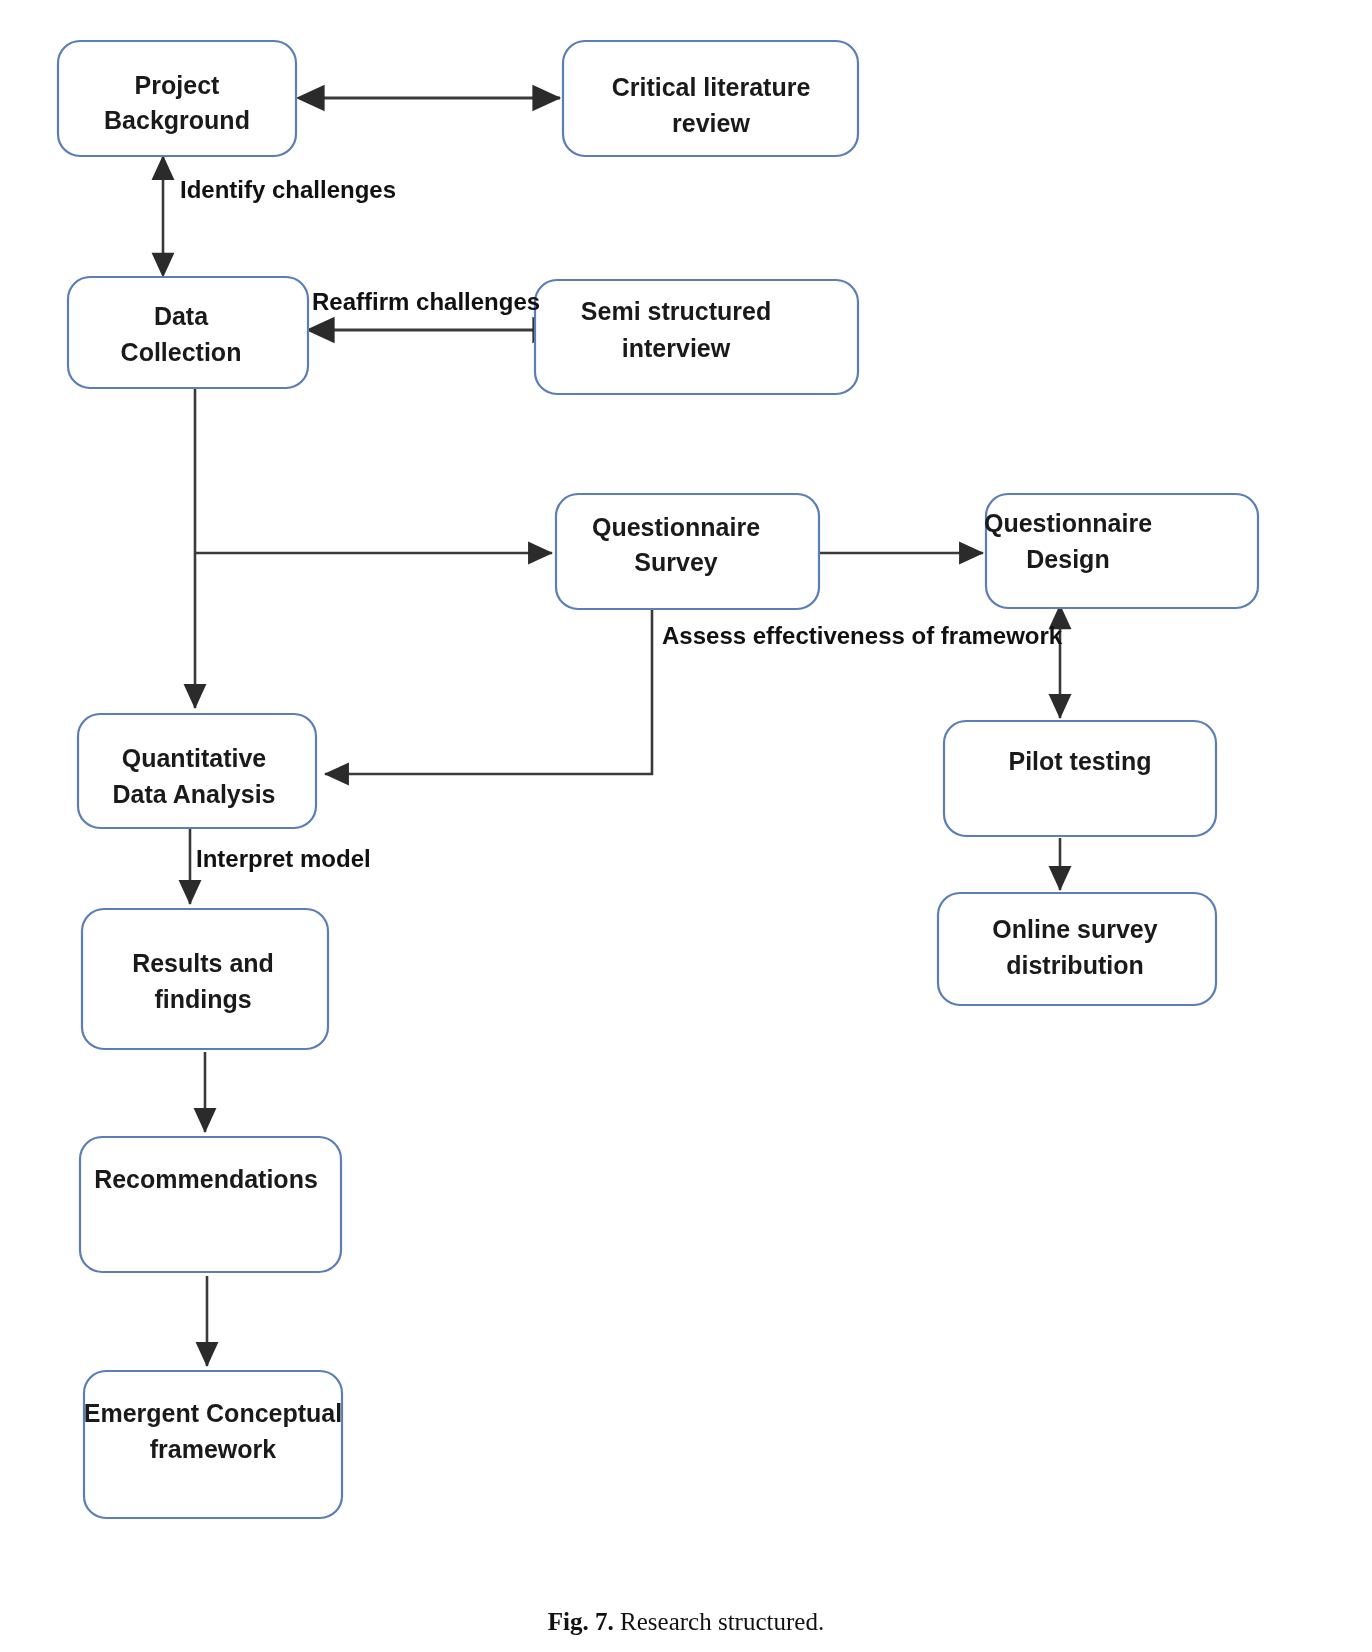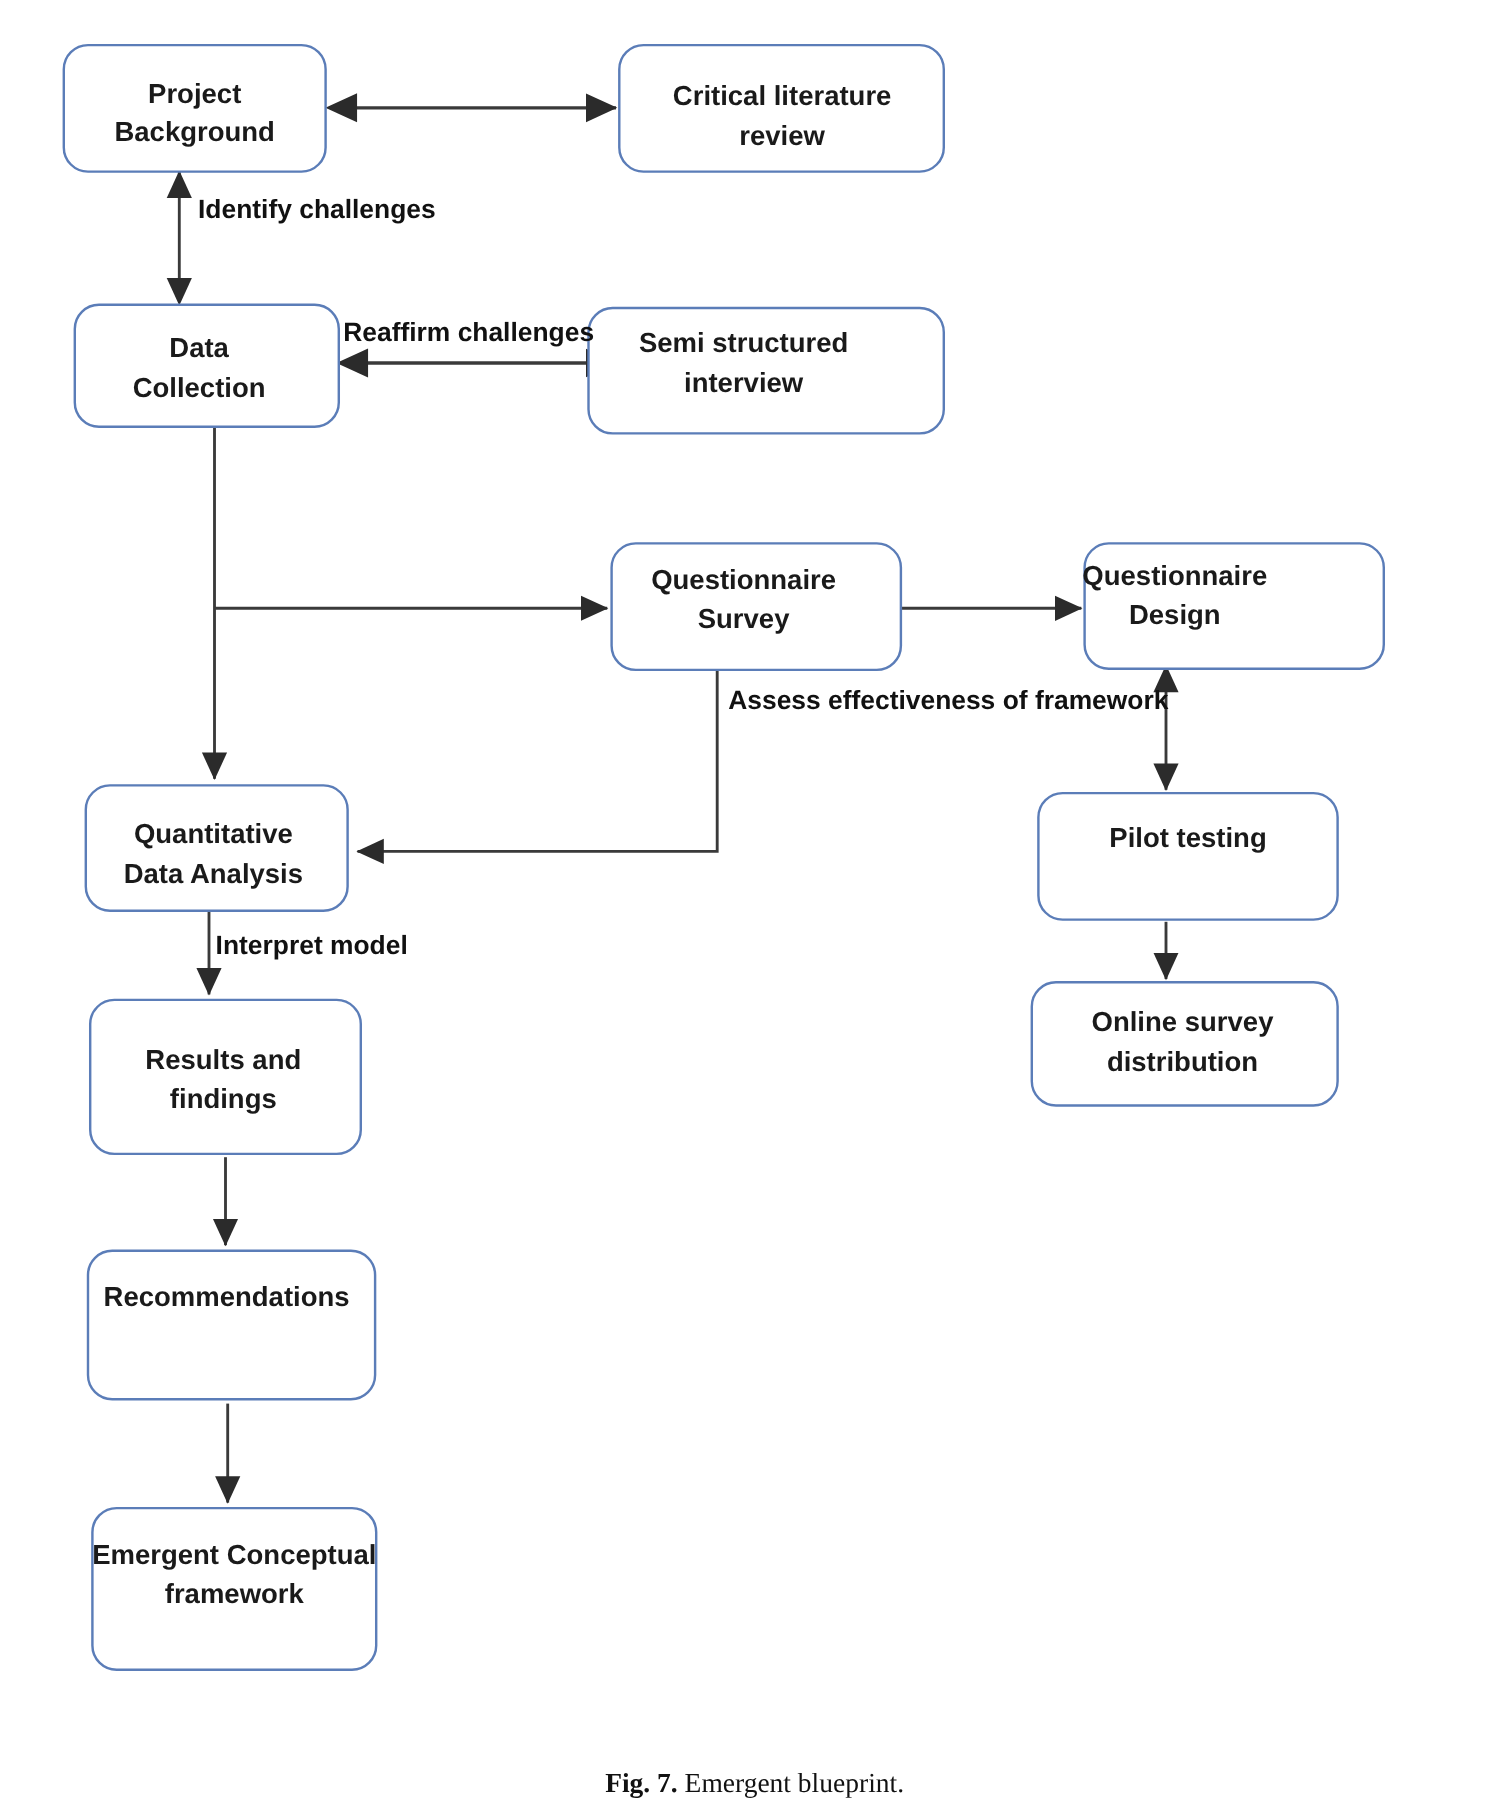--- a/index.html
+++ b/index.html
@@ -190,16 +190,16 @@
     <text class="edge-label" x="312" y="288" text-anchor="start">Reaffirm challenges</text>
 
     <text class="edge-label" x="662" y="622" text-anchor="start">Assess effectiveness of framework</text>
 
     <text class="edge-label" x="196" y="845" text-anchor="start">Interpret model</text>
 
   </svg>
 
   <div class="caption">
     <span class="caption-prefix">Fig. 7.</span>
-    <span class="caption-text">Emergent blueprint.</span>
+    <span class="caption-text">Research structured.</span>
   </div>
 
 </div>
 
 </body></html>

